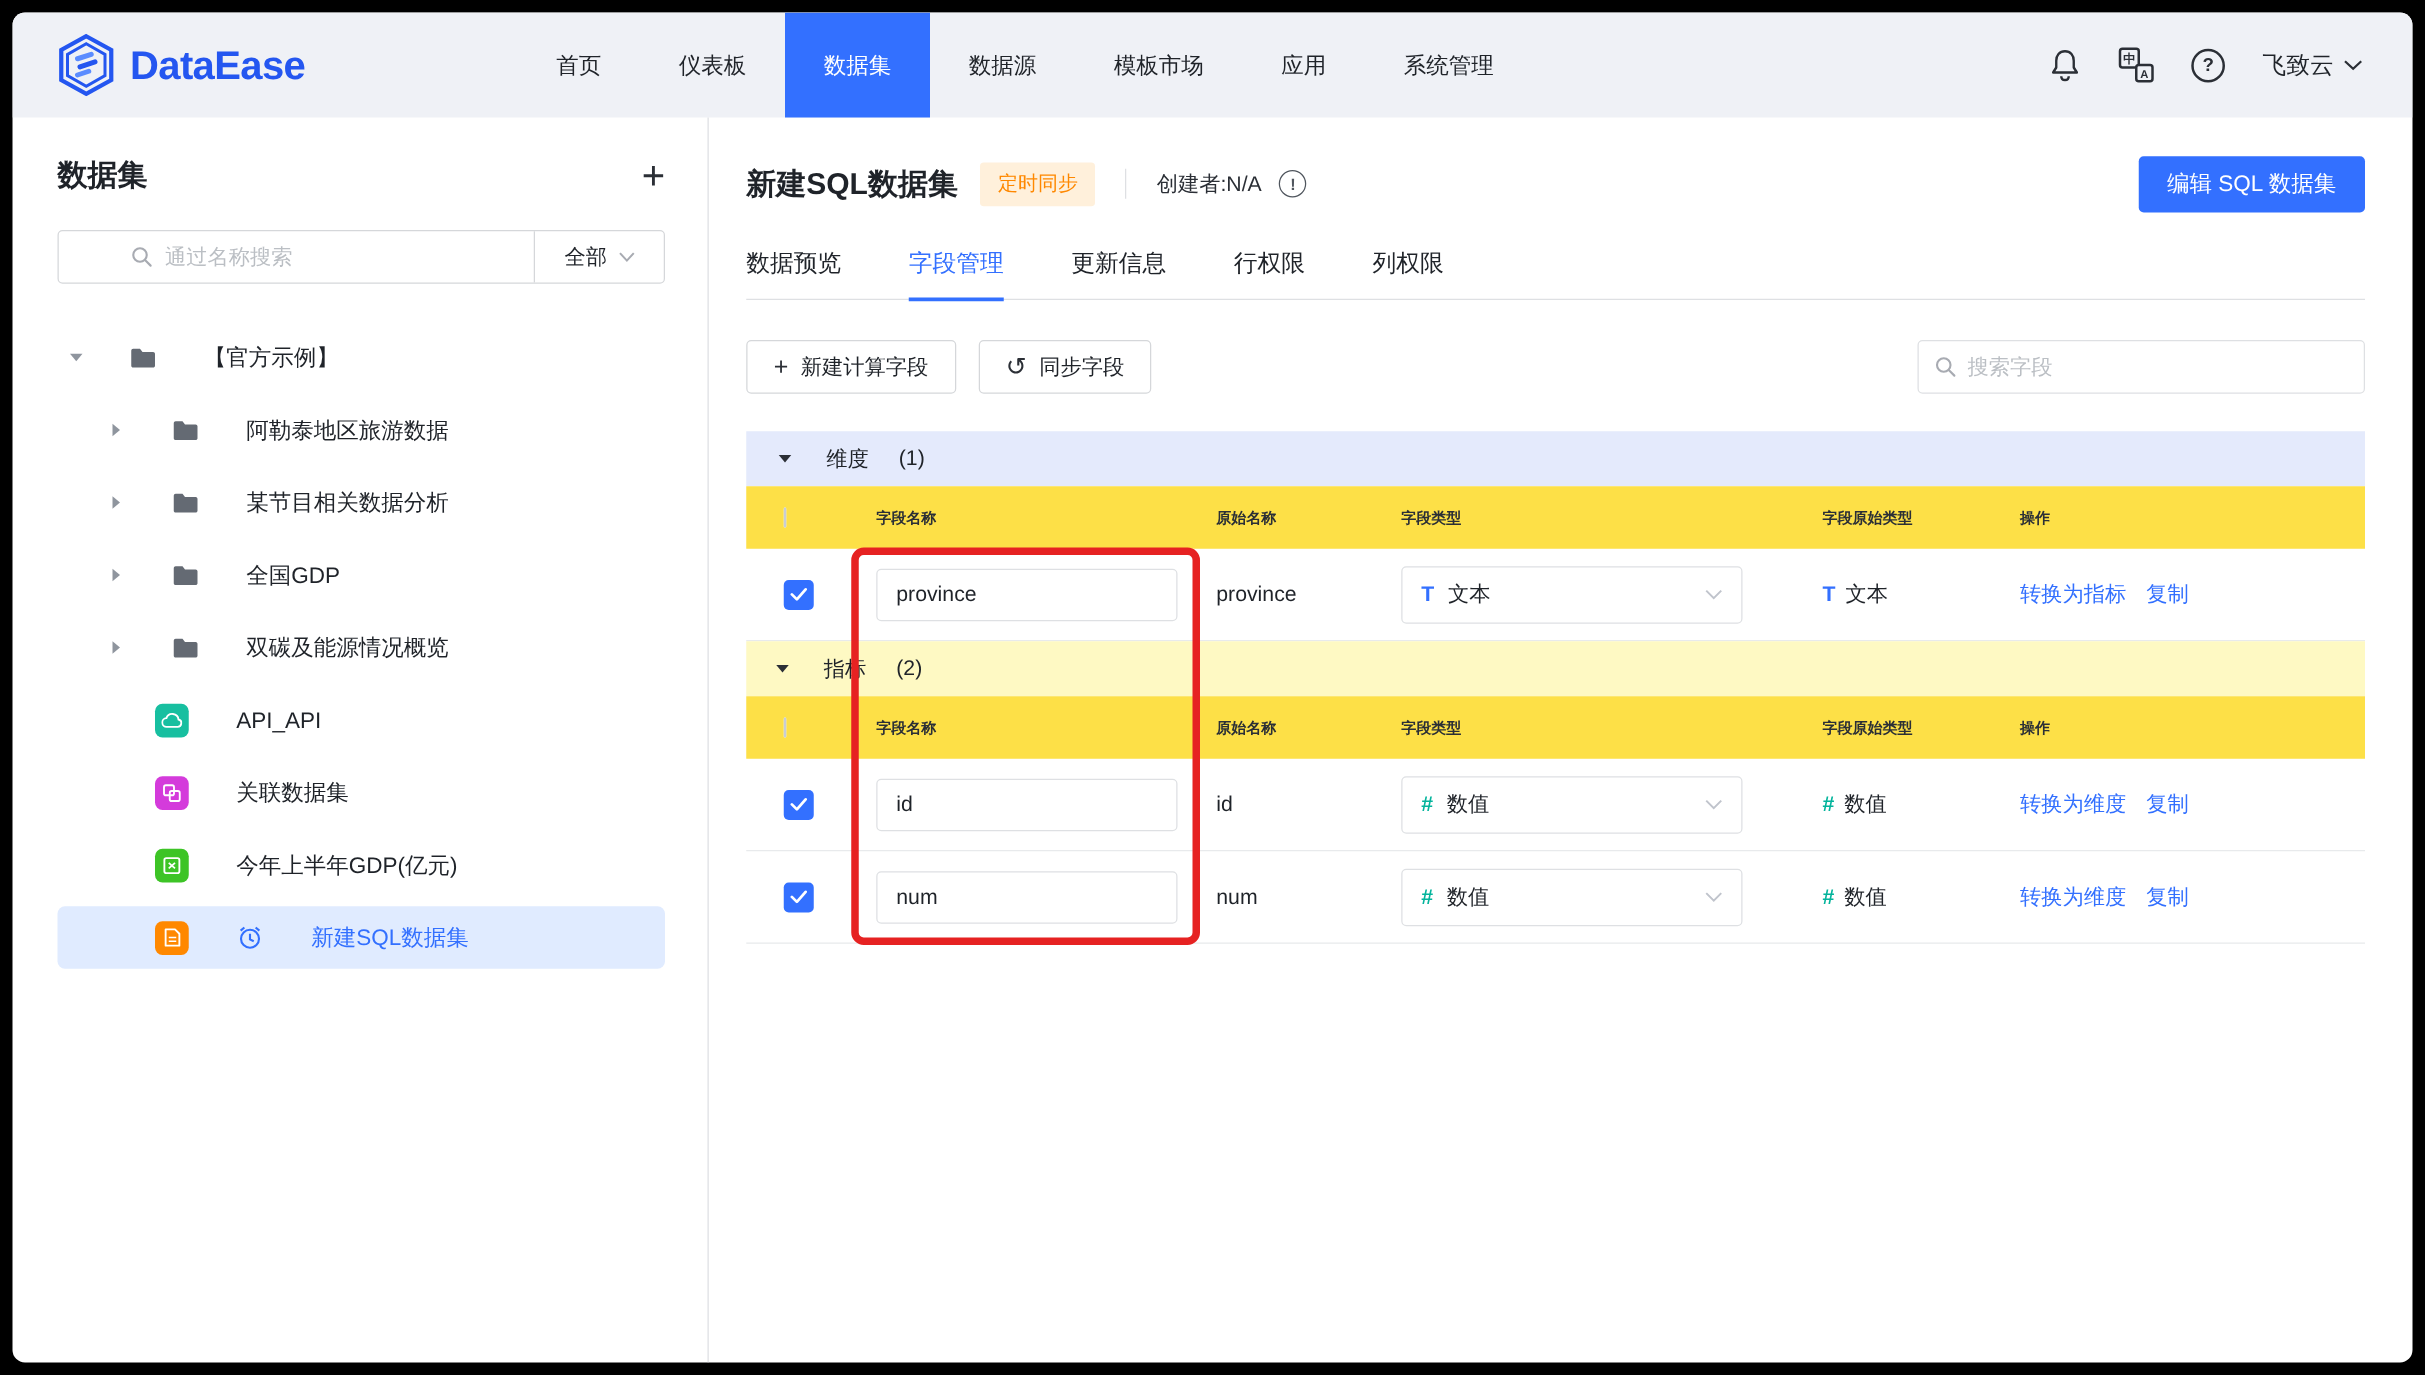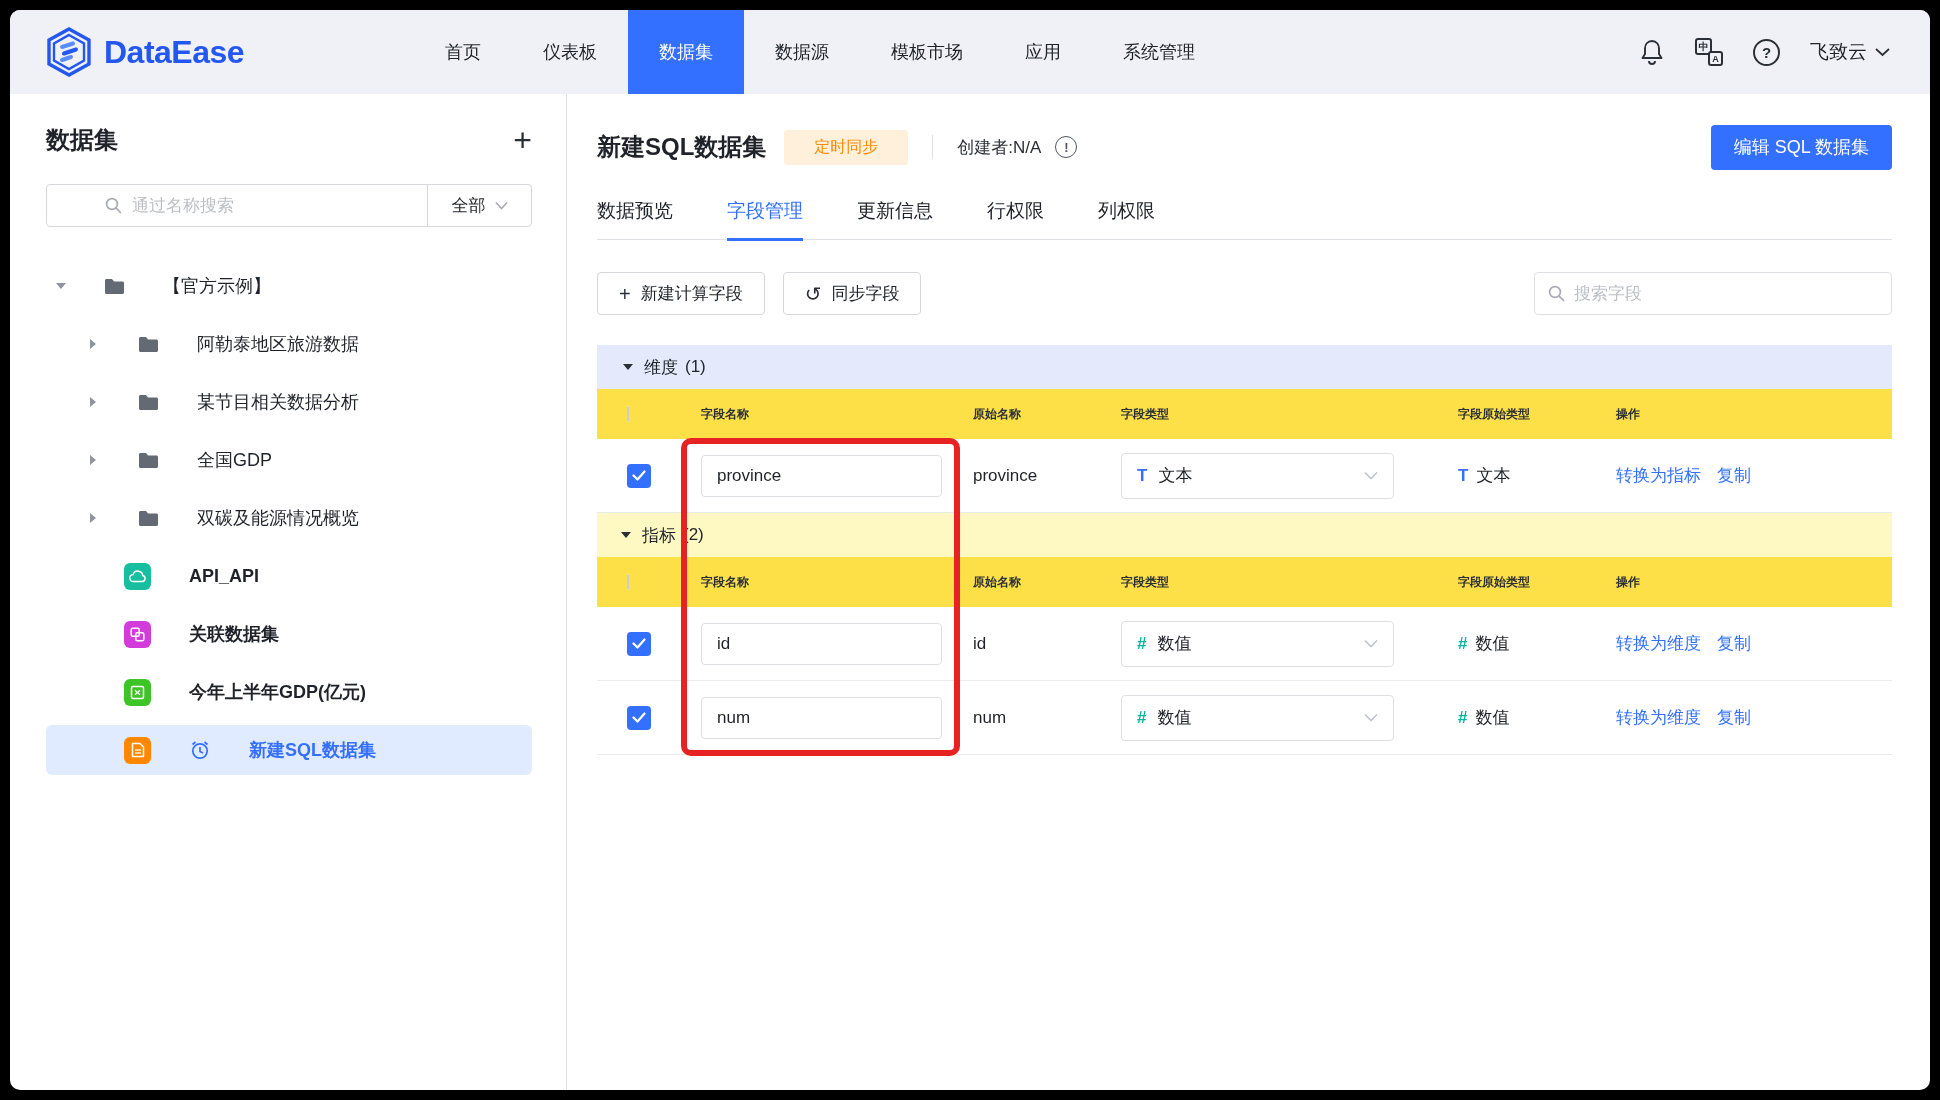--- a/index.html
+++ b/index.html
@@ -30,53 +30,53 @@
   .sidebar-header { display:flex; justify-content:space-between; align-items:center; }
   .sidebar-title { font-size:24px; font-weight:700; }
   .plus-btn { font-size:32px; font-weight:300; color:#2B2F36; line-height:26px; cursor:pointer; }
   .search-row { margin-top:28px; height:43px; border:1px solid #D5D7DA; border-radius:4px; display:flex; align-items:center; background:#fff;padding-left:44px; }
   .search-seg { flex:1; display:flex; align-items:center; gap:10px; padding:0 14px; height:100%; }
   .search-seg input { border:none; outline:none; flex:1; font-size:17px; font-family:inherit; color:#1F2329; }
   .search-seg input::placeholder { color:#BBBFC4; }
   .filter-seg { width:104px; height:100%; border-left:1px solid #D5D7DA; display:flex; align-items:center; justify-content:center; gap:9px; font-size:17px; color:#1F2329; cursor:pointer; }
   .tree { margin-top:34px; }
   .tree-item { height:50px; display:flex; align-items:center; border-radius:6px; margin-bottom:8px; font-size:18px; cursor:pointer;gap:28px; }
-  .lvl0 { padding-left:10px; } .lvl1 { padding-left:44px; } .lvl2 { padding-left:78px;font-weight:bold; }
+  .lvl0 { padding-left:10px; } .lvl1 { padding-left:44px; } .lvl2 { padding-left:78px; }
   .tree-item.selected { background:#E0EBFF; color:#3370FF; }
   .caret { width:20px; display:flex; align-items:center; }
   .caret-down { width:0; height:0; border-left:5.5px solid transparent; border-right:5.5px solid transparent; border-top:6.5px solid #8F959E; }
   .caret-right { width:0; height:0; border-top:5.5px solid transparent; border-bottom:5.5px solid transparent; border-left:6.5px solid #8F959E; }
   .tree-label { margin-left:10px; }
   .ds-icon { width:27px; height:27px; border-radius:6px; display:flex; align-items:center; justify-content:center; flex-shrink:0; }
   .alarm-wrap { margin-left:10px; display:flex; align-items:center; }
 
   
   .main { flex:1; padding:30px 38px 0 30px; position:relative; }
   .title-row { display:flex; align-items:center; height:46px; }
   .page-title { font-size:24px; font-weight:700; }
-  .sync-badge { margin-left:18px; background:#FFF0DB; color:#FF8800; font-size:16px; padding:7px 30px; border-radius:3px; }
+  .sync-badge { margin-left:18px; background:#FFF0DB; color:#FF8800; font-size:16px; padding:7px 14px; border-radius:3px; }
   .vdiv { width:1px; height:24px; background:#DEE0E3; margin:0 24px; }
   .creator { font-size:17px; color:#2B2F36; }
   .info-icon { margin-left:14px; width:22px; height:22px; border:1.6px solid #50565E; border-radius:50%; display:flex; align-items:center; justify-content:center; font-size:13px; font-weight:700; color:#50565E; }
   .edit-btn { margin-left:auto; background:#3370FF; color:#fff; font-size:18px; height:45px; padding:0 23px; border:none; border-radius:4px; cursor:pointer; font-family:inherit; }
 
   .tabs { display:flex; gap:54px; margin-top:28px; border-bottom:1px solid #DEE0E3; }
   .tab { padding-bottom:14px; font-size:19px; color:#1F2329; cursor:pointer; border-bottom:3px solid transparent; margin-bottom:-2px; }
   .tab.active { color:#3370FF; border-bottom-color:#3370FF; }
 
   .toolbar { margin-top:32px; display:flex; align-items:center; gap:18px; }
   .tool-btn { height:43px; border:1px solid #D5D7DA; background:#fff; border-radius:4px; font-size:17px; display:flex; align-items:center; gap:10px; padding:0 21px; color:#1F2329; cursor:pointer; font-family:inherit; }
   .tool-ic { font-size:20px; color:#2B2F36; line-height:1; }
   .field-search { margin-left:auto; width:358px; height:43px; border:1px solid #DEE0E3; border-radius:4px; display:flex; align-items:center; padding:0 13px; gap:9px; }
   .field-search input { border:none; outline:none; flex:1; font-size:17px; font-family:inherit; color:#1F2329; }
   .field-search input::placeholder { color:#BBBFC4; }
 
   
   .table { margin-top:30px; }
-  .section-hdr { height:44px; display:flex; align-items:center; padding-left:26px; gap:11px; font-size:17px; color:#1F2329; }
+  .section-hdr { height:44px; display:flex; align-items:center; padding-left:26px; gap:28px; font-size:17px; color:#1F2329; }
   .section-hdr.dim { background:#E4EAFC; }
   .section-hdr.met { background:#fef9c3;padding-left:24px; }
   .sec-caret { width:0; height:0; border-left:5px solid transparent; border-right:5px solid transparent; border-top:6px solid #2B2F36; }
   .grid-row { display:grid; grid-template-columns:104px 272px 148px 337px 158px 1fr; align-items:center; }
   .thead { height:50px; background:#fde047; font-size:12px; font-weight:700; color:#2B2F36;font-family:Liberation Serif, serif; }
   .drow { height:74px; border-bottom:1px solid #E8EAEC; }
   .cb-cell { padding-left:30px; }
   .cb { width:24px; height:24px; border-radius:4px; cursor:pointer; }
   .cb.checked { background:#3370FF; display:flex; align-items:center; justify-content:center; }
   .cb.un { width:23px; height:23px; border:1px solid #C9CDD4; background:#fff; }

